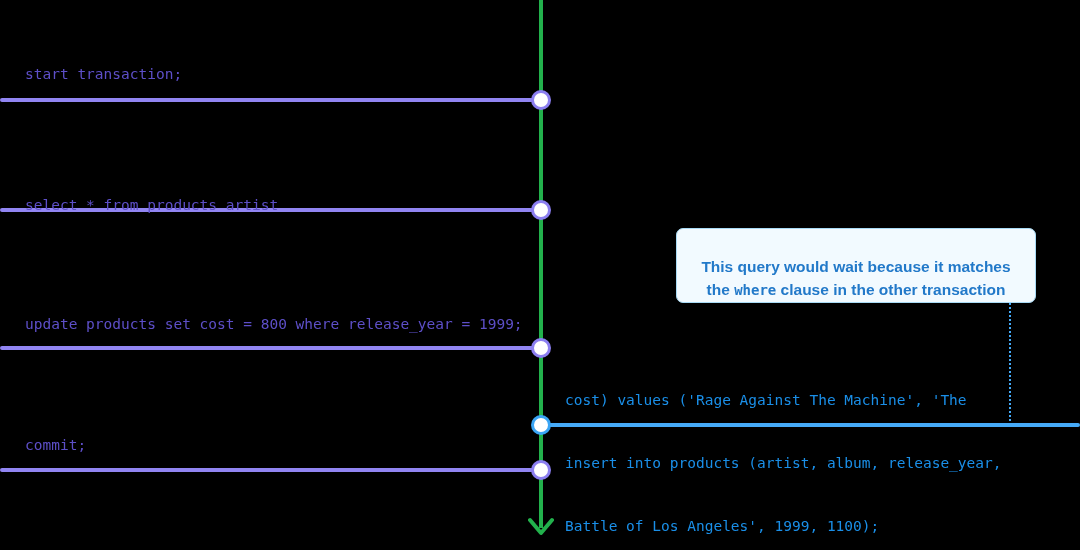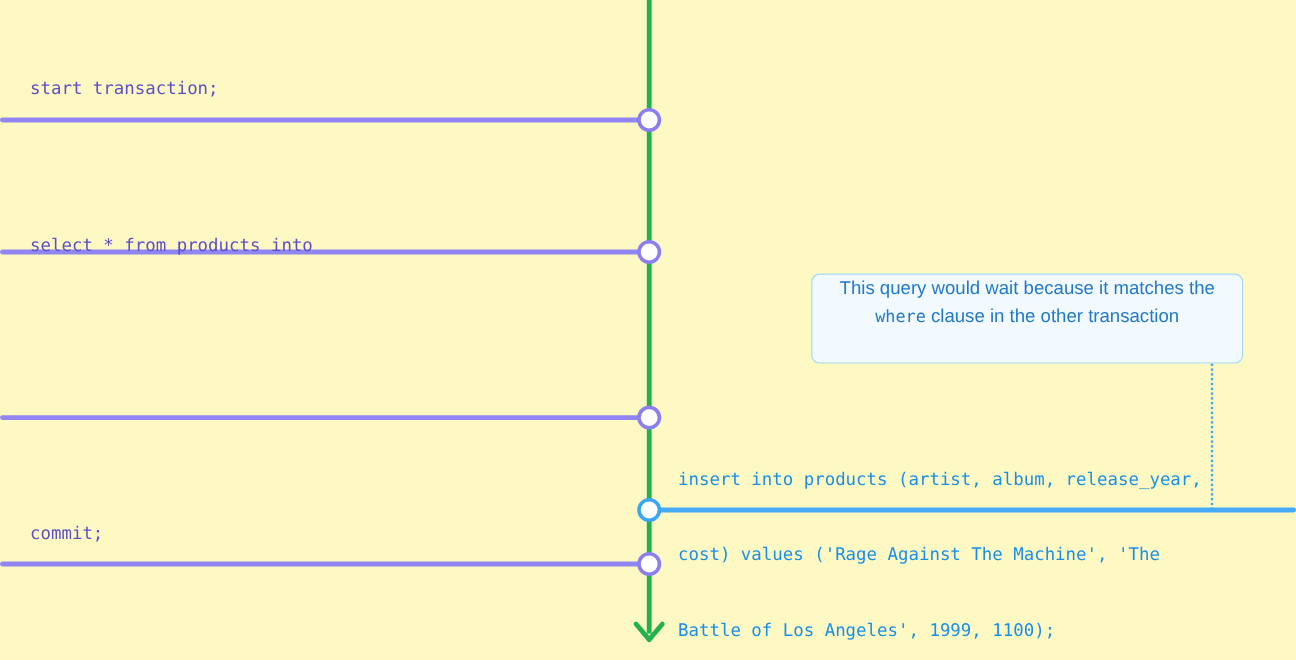--- a/index.html
+++ b/index.html
@@ -10,21 +10,21 @@
   body {
     width: 1080px;
     height: 550px;
     overflow: hidden;
     font-family: "Liberation Sans", sans-serif;
   }
   #stage {
     position: relative;
     width: 1080px;
     height: 550px;
-    background: #fef9c3;
+    background: #000000;
   }
 
   
   .timeline-axis {
     position: absolute;
     left: 539px;
     top: 0;
     width: 4px;
     height: 528px;
     background: #22b14c;
@@ -75,22 +75,23 @@
     position: absolute;
     left: 676px;
     top: 228px;
     width: 360px;
     height: 75px;
     box-sizing: border-box;
     background: #f2faff;
     border: 1.5px solid #a8daf5;
     border-radius: 7px;
     display: flex;
-    align-items: flex-start;
+    align-items: flex-end;
     justify-content: center;
+    font-weight: bold;
   }
   .callout-text {
     color: #2279c9;
     font-family: "Liberation Sans", sans-serif;
     font-size: 15.5px;
     line-height: 23px;
     text-align: center;
     padding: 0 14px;
   }
   .callout-text .mono {
@@ -126,29 +127,30 @@
 
   <div class="node-dot purple" style="left:531px; top:90px;"></div>
   <div class="node-dot purple" style="left:531px; top:200px;"></div>
   <div class="node-dot purple" style="left:531px; top:338px;"></div>
   <div class="node-dot blue" style="left:531px; top:415px;"></div>
   <div class="node-dot purple" style="left:531px; top:460px;"></div>
 
   <div class="stmt left" style="top:64px;">start transaction;</div>
 
   <div class="stmt left" style="top:153px;">
-    <div>select * from products into</div>
+    <div>select * from products artist</div>
   </div>
 
+  <div class="stmt left" style="top:314px;">update products set cost = 800 where release_year = 1999;</div>
 
   <div class="stmt left" style="top:435px;">commit;</div>
 
   <div class="stmt right" style="top:348px;">
+    <div>cost) values ('Rage Against The Machine', 'The</div>
     <div>insert into products (artist, album, release_year,</div>
-    <div>cost) values ('Rage Against The Machine', 'The</div>
     <div>Battle of Los Angeles', 1999, 1100);</div>
   </div>
 
   <div class="callout">
     <div class="callout-text">
       <span>This query would wait because it matches the </span><span class="mono">where</span><span> clause in the other transaction</span>
     </div>
   </div>
   <div class="callout-connector"></div>
 

